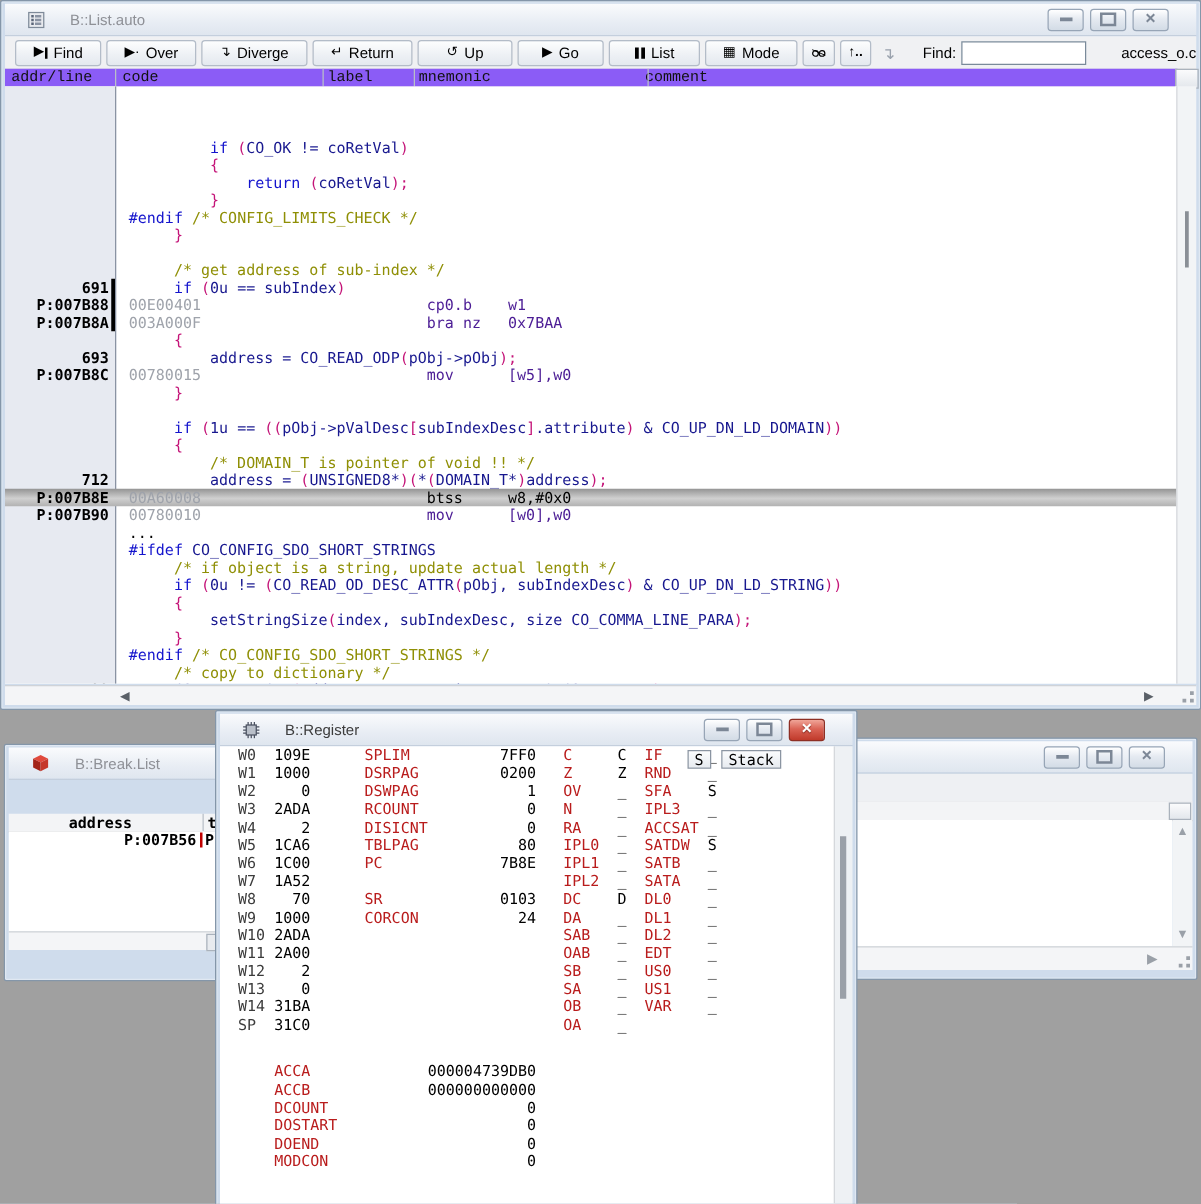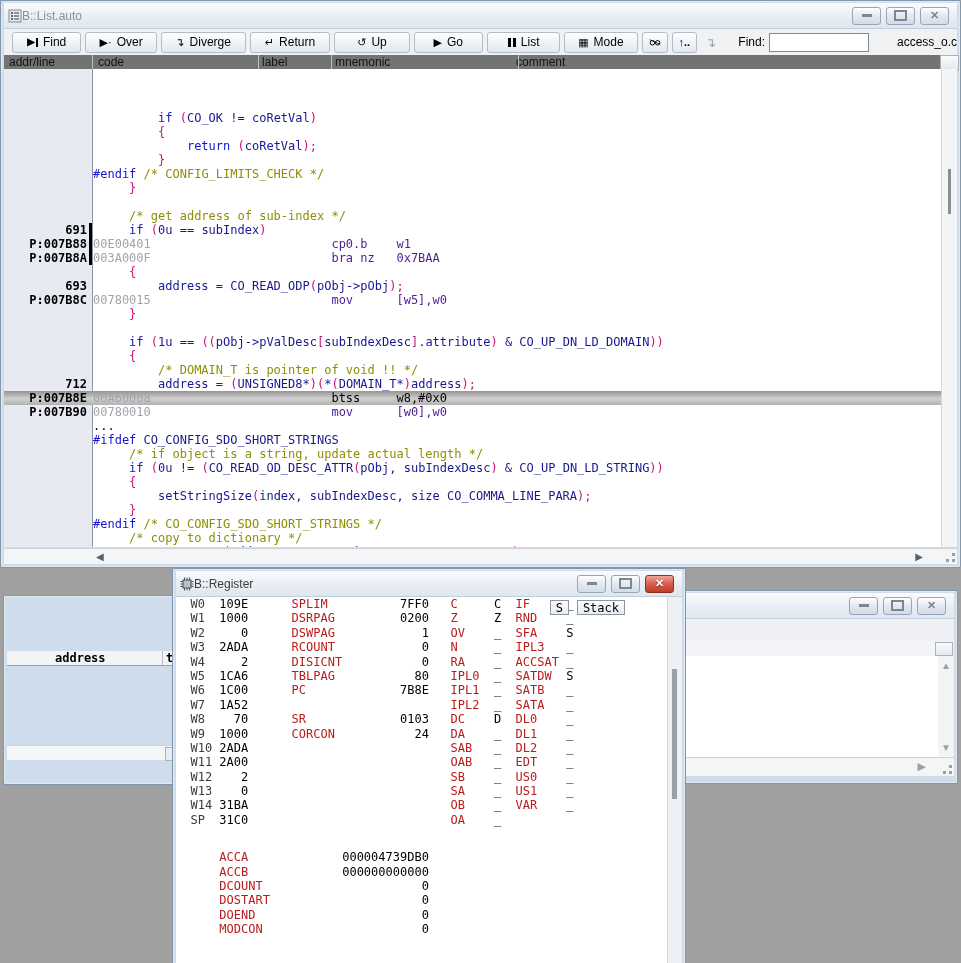--- a/index.html
+++ b/index.html
@@ -1,21 +1,21 @@
 <!DOCTYPE html>
 <html><head>
 <meta charset="utf-8">
 <style>
   html,body{margin:0;padding:0}
   body{width:961px;height:963px;overflow:hidden;background:#a0a0a0;position:relative;
        font-family:"Liberation Sans",sans-serif;font-size:12px;-webkit-font-smoothing:none}
   .win{position:absolute;background:#cfdcec;border:1px solid #8496a9;border-radius:2px;
        box-shadow:0 0 0 1px rgba(255,255,255,.35) inset}
   .titlebar{position:absolute;left:3px;right:3px;top:2px;height:25px;display:flex;align-items:center;
-       background:linear-gradient(#fafbfd,#e8edf4 60%,#dfe6ef);border-bottom:1px solid #c4cfdd;gap:0;padding:0 4px}
+       background:linear-gradient(#fafbfd,#e8edf4 60%,#dfe6ef);border-bottom:1px solid #c4cfdd;gap:20px;padding:0 18px}
   .title-text{color:#8e9096;font-size:12px;white-space:nowrap}
   .capbtns{margin-left:auto;display:flex;gap:5px;padding-right:4px}
   .capbtn{width:27px;height:16px;border:1px solid #97a5b6;border-radius:3px;position:relative;
        background:linear-gradient(#ffffff,#e5eaf1 45%,#d3dce6);display:flex;align-items:center;justify-content:center}
   .capbtn .bar{width:10px;height:3px;background:#7c8796}
   .capbtn .box{width:9px;height:7px;border:2px solid #7c8796}
   .capbtn .xx{color:#7c8796;font-size:11px;font-weight:bold;line-height:1}
   .capbtn.red{background:linear-gradient(#f0a598,#da6355 45%,#c03a2b);border-color:#8e2f24}
   .capbtn.red .xx{color:#fff;text-shadow:0 1px 1px #7a2118}
   
@@ -25,33 +25,33 @@
   .tbtn{height:21px;border:1px solid #b3bcc8;border-radius:3px;background:linear-gradient(#fdfefe,#eef1f5 55%,#e4e9ef);
        display:flex;align-items:center;justify-content:center;gap:5px;font-size:12px;color:#000;white-space:nowrap}
   .tbtn .ticon{font-size:11px;line-height:1;color:#000}
   .ibtn{width:26px}
   .pausebars{display:inline-flex;gap:2px}.pausebars i{width:3px;height:9px;background:#000}
   .stepbar{display:inline-flex;align-items:center;gap:1px}
   .stepbar b{font-size:10px}.stepbar i{width:2px;height:9px;background:#000}
   .disabled-icon{color:#9aa2ad;font-size:13px;width:20px;text-align:center}
   #find-input{width:92px;height:17px;border:1px solid #7a8a9a;background:#fff;font-size:12px;padding:0 3px}
   #src-file{margin-left:24px;color:#000}
-  #list-header{position:absolute;left:3px;top:54px;width:938px;height:14px;background:#737373;
-       border-bottom:3px solid #6d28d9;font-family:Liberation Sans, sans-serif;font-size:12px;color:#111}
+  #list-header{position:absolute;left:3px;top:54px;width:938px;height:14px;background:#8b5cf6;
+       border-bottom:3px solid #6d28d9;font-family:Liberation Mono, monospace;font-size:12px;color:#111}
   #list-header span{position:absolute;top:0}
   .hsep{position:absolute;top:0;bottom:0;width:1px;background:#b9bfc7}
   #hdr-box{position:absolute;right:-17px;top:0;width:17px;height:14px;background:linear-gradient(#fbfbfc,#e3e7ec);
        border:1px solid #aab2bc}
   #list-body{position:absolute;left:3px;top:68px;width:938px;height:478px;background:#fff;overflow:hidden;
        font-family:"DejaVu Sans Mono",monospace;font-size:12px;line-height:14px;white-space:pre}
   #gutter-bg{position:absolute;left:0;top:0;bottom:0;width:88px;background:#e7eaf1;border-right:1px solid #8a93a3}
   .lst-row{position:relative;height:14px}
   .lst-row.hl{background:linear-gradient(#949494,#d0d0d0 55%,#b2b2b2)}
   .lst-gutter{display:inline-block;width:83px;padding-right:6px;text-align:right;color:#000;font-weight:700}
-  .lst-code{padding-left:0}
+  .lst-code{padding-left:10px}
   .sg-k{color:#1414cd}.sg-n{color:#18188f}.sg-p{color:#c41478}.sg-c{color:#8f8f05}
   .sg-g{color:#9fa3ab}.sg-m{color:#4c1d95}.sg-b{color:#000}
   #cursor-bar{position:absolute;left:85px;top:154px;width:3px;height:42px;background:#000}
   #list-vscroll{position:absolute;right:3px;top:68px;width:15px;height:478px;background:#f2f4f6;border-left:1px solid #d5d8dc}
   #list-vthumb{position:absolute;left:6px;top:100px;width:3px;height:45px;background:#8a8f96}
   #list-hscroll{position:absolute;left:3px;right:3px;bottom:3px;height:15px;background:#f4f5f7;border-top:1px solid #cfd3d8;
        color:#5a6068;font-size:10px}
   #list-hscroll .arr{position:absolute;top:2px}
   .grip{position:absolute;right:2px;bottom:2px;width:12px;height:12px}
   .grip i{position:absolute;width:3px;height:3px;background:#9aa0a8}
@@ -204,25 +204,40 @@
     <span class="arr" style="right:34px">▶</span>
     <span class="grip">
         <i></i>
         <i></i>
         <i></i>
       </span>
   </div>
 </div>
 
 <div class="win" id="win-break">
+  <div class="titlebar">
+    <svg class="icon-svg" width="15" height="15" viewBox="0 0 15 15">
+      <polygon points="7.5,1 13.5,4 7.5,7 1.5,4" fill="#e0493c"></polygon>
+      <polygon points="1.5,4 7.5,7 7.5,14 1.5,11" fill="#a32418"></polygon>
+      <polygon points="13.5,4 7.5,7 7.5,14 13.5,11" fill="#c5372a"></polygon>
+    </svg>
+    <span class="title-text">B::Break.List</span>
+  </div>
   <div id="break-header">
     <span style="position:absolute;left:48px">address</span>
     <span class="hsep" style="left:155px"></span>
     <span style="position:absolute;left:159px">t</span>
   </div>
+  <div id="break-body">
+      <div class="bp-row">
+        <span class="bp-addr">P:007B56</span>
+        <span class="bp-caret"></span>
+        <span class="bp-type">P</span>
+      </div>
+    </div>
   <div id="break-hscroll">
     <span id="break-hbox"></span>
   </div>
 </div>
 
 <div class="win" id="win-bg">
   <div class="titlebar">
     <span class="capbtns">
       <span class="capbtn">
           <span class="bar"></span>

